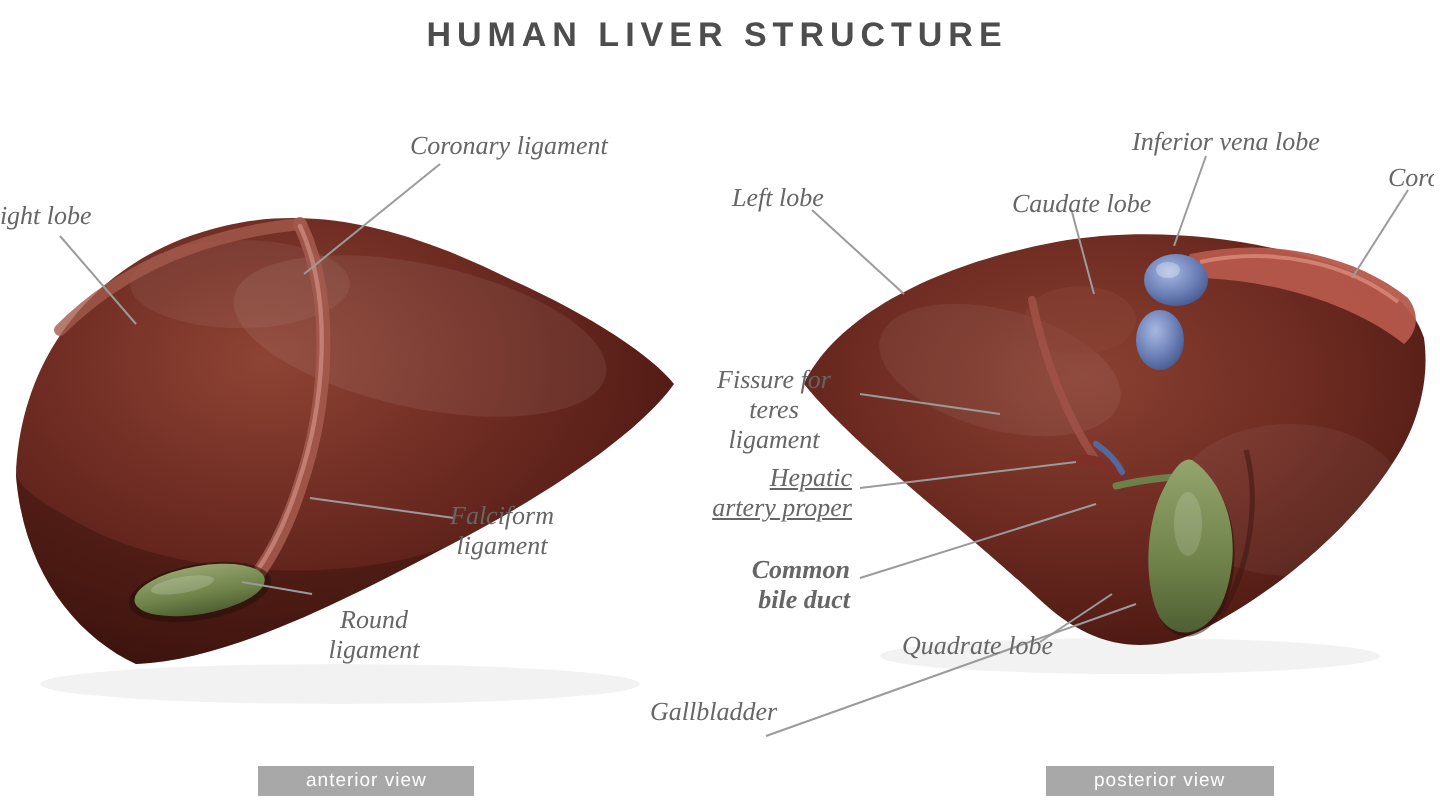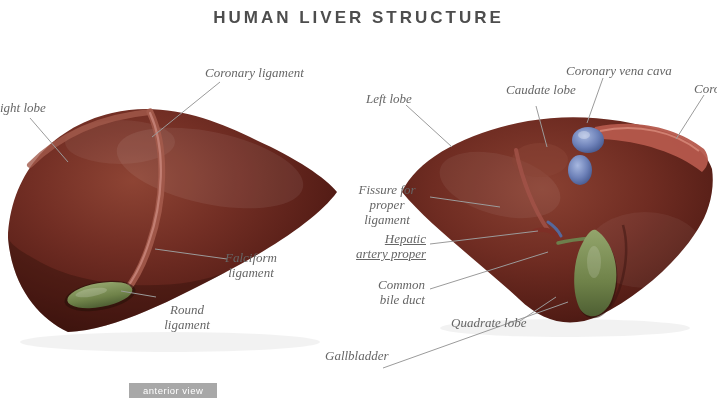--- a/index.html
+++ b/index.html
@@ -15,21 +15,21 @@
   .art{position:absolute;left:0;top:0;}
   .label{
     position:absolute;font-family:"Liberation Serif",serif;font-style:italic;
     font-size:13px;line-height:1.15;color:#666;white-space:pre-line;
   }
   .nowrap{white-space:nowrap;}
   .ta-c{text-align:center;}
   .ta-r{text-align:right;}
   .badge{
     position:absolute;background:#a8a8a8;color:#fff;font-size:9.5px;
-    letter-spacing:.5px;padding:2px 14px;font-family:"Liberation Sans",sans-serif;
+    letter-spacing:.5px;padding:2px 24px;font-family:"Liberation Sans",sans-serif;
   }
 </style>
 </head>
 <body>
 
 <div class="stage">
 
   <svg class="art" width="720" height="405" viewBox="0 0 720 405">
     <defs>
       <radialGradient id="gAnt" cx="38%" cy="32%" r="78%">
@@ -126,26 +126,27 @@
 
   <div class="label nowrap" style="left:-8px;top:101px;">Right lobe</div>
   <div class="label nowrap" style="left:205px;top:66px;">Coronary ligament</div>
   <div class="label ta-c" style="left:216px;top:251px;width:70px;">Falciform
 ligament</div>
   <div class="label ta-c" style="left:158px;top:303px;width:58px;text-align:center;">Round
 ligament</div>
   <div class="label nowrap" style="left:325px;top:349px;">Gallbladder</div>
 
   <div class="label nowrap" style="left:366px;top:92px;">Left lobe</div>
-  <div class="label nowrap" style="left:506px;top:83px;">Caudate lobe</div>
-  <div class="label nowrap" style="left:566px;top:64px;">Coronary vena cava</div>
+  <div class="label nowrap" style="left:506px;top:95px;">Caudate lobe</div>
+  <div class="label nowrap" style="left:566px;top:64px;">Inferior vena lobe</div>
   <div class="label nowrap" style="left:694px;top:82px;">Coronary ligament</div>
-  <div class="label ta-c" style="left:345px;top:183px;width:84px;">Fissure for proper
+  <div class="label ta-c" style="left:345px;top:183px;width:84px;">Fissure for teres
 ligament</div>
   <div class="label ta-r" style="left:350px;top:232px;width:76px;text-decoration:underline;">Hepatic
 artery proper</div>
-  <div class="label ta-r" style="left:355px;top:278px;width:70px;">Common
+  <div class="label ta-r" style="left:355px;top:278px;width:70px;font-weight:bold;">Common
 bile duct</div>
   <div class="label nowrap" style="left:451px;top:316px;">Quadrate lobe</div>
 
   <div class="badge" style="left:129px;top:383px;">anterior view</div>
+  <div class="badge" style="left:523px;top:383px;">posterior view</div>
 
 </div>
 
 </body></html>

